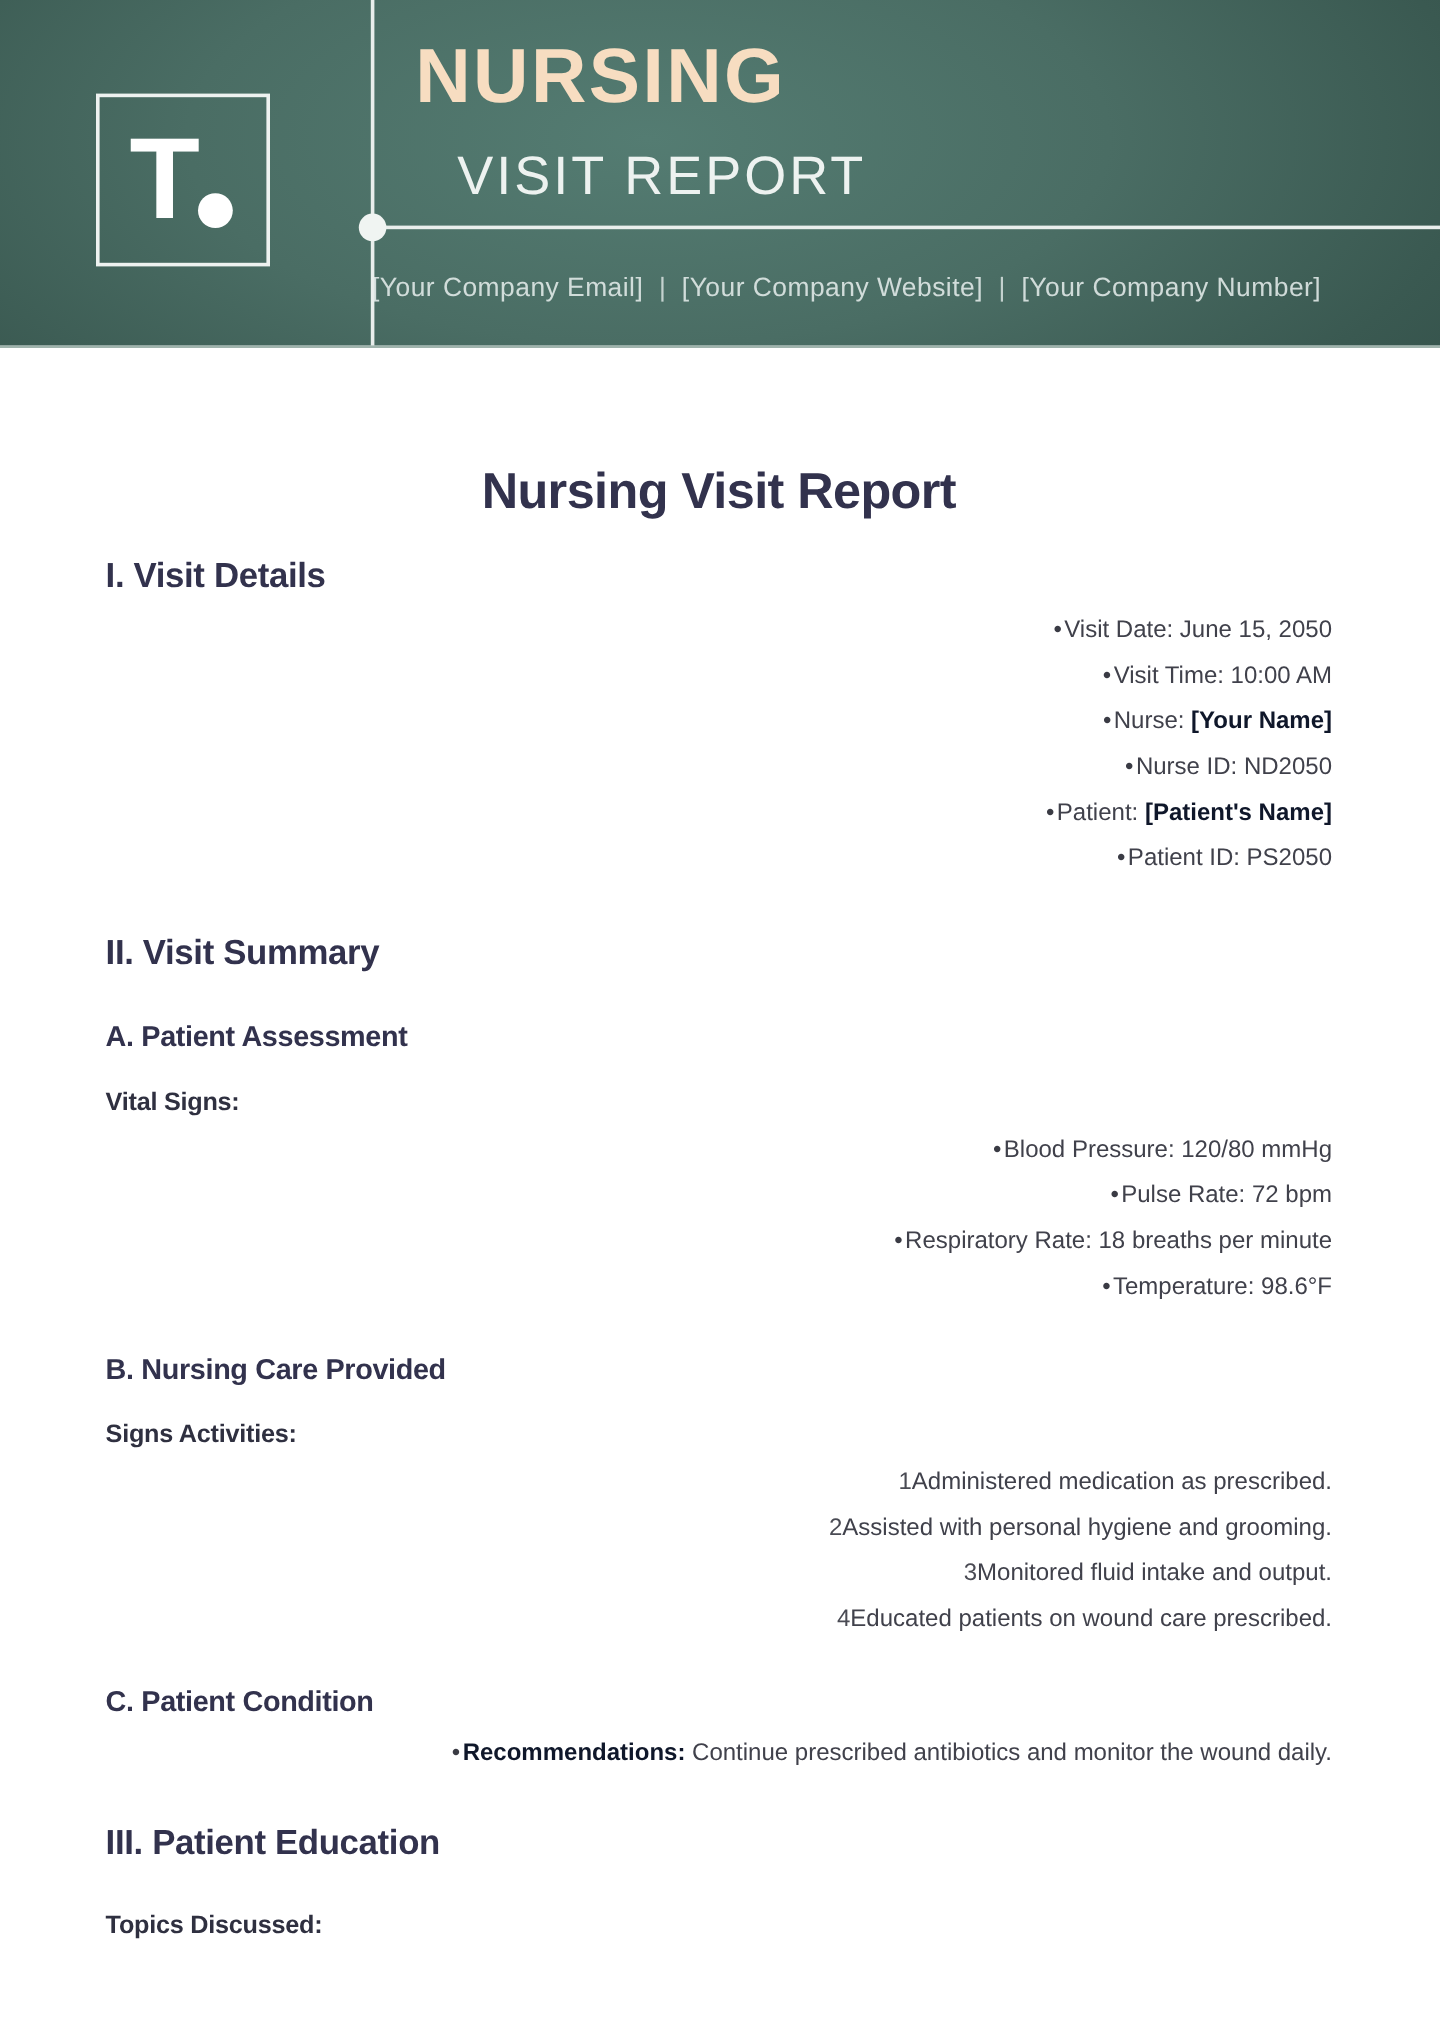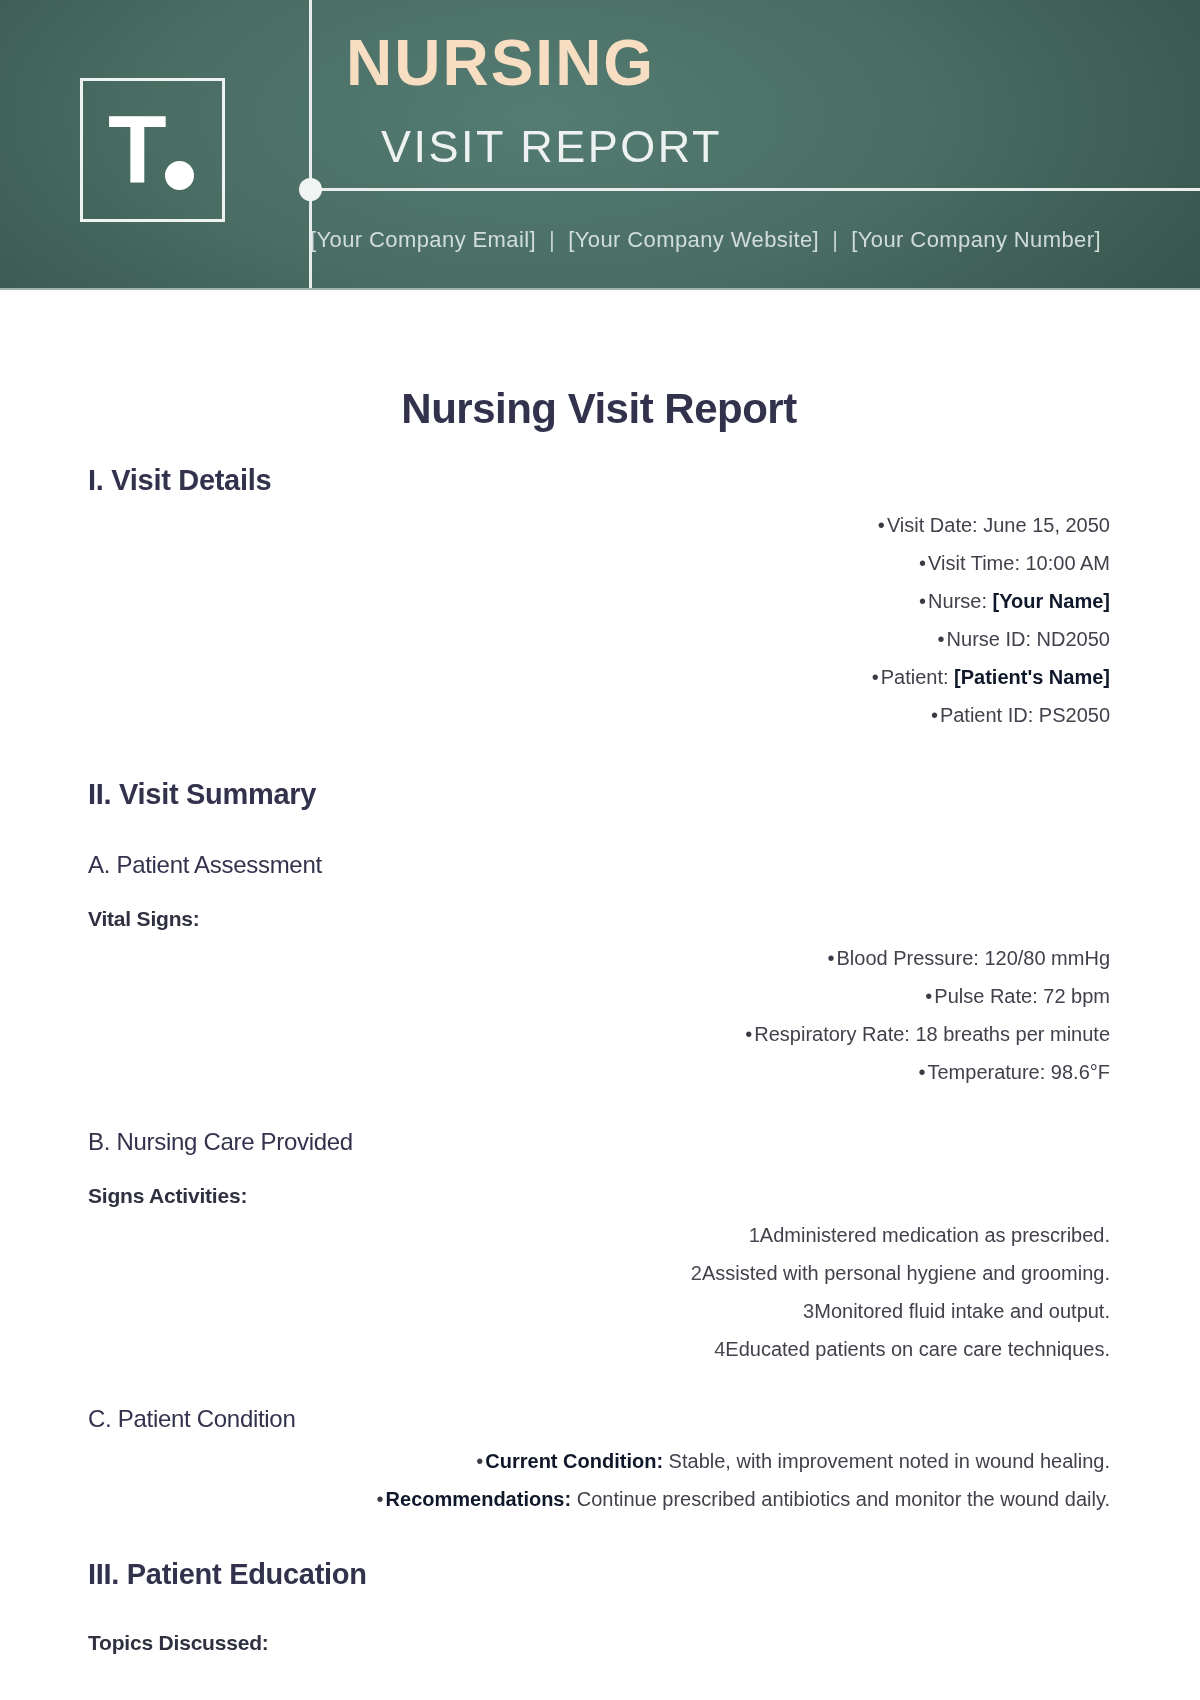--- a/index.html
+++ b/index.html
@@ -47,21 +47,21 @@
   }
   .contact .sep { margin:0 13px; font-weight:300; opacity:0.9; }
 
   
   .doc { padding:0 90px 0 88px; color:#40414b; }
   .doc-title {
     text-align:center; font-size:42px; line-height:54px; font-weight:700;
     color:#32324d; letter-spacing:-0.5px; margin-top:92px;
   }
   h2.sec { font-size:29px; line-height:36px; font-weight:700; color:#32324d; letter-spacing:-0.3px; }
-  h3.sub { font-size:24px; line-height:30px; font-weight:400; color:#32324d; letter-spacing:-0.3px; }
+  h3.sub { font-size:24px; line-height:30px; font-weight:700; color:#32324d; letter-spacing:-0.3px; }
   .lbl   { font-size:21px; line-height:25px; font-weight:700; color:#2f3040; letter-spacing:-0.2px; }
 
   #s1 { margin-top:26px; }
   #s2 { margin-top:48px; }
   #s3 { margin-top:44px; }
   #h-assessment, .mt38 { margin-top:38px; }
   #h-care, #h-condition { margin-top:42px; }
   .lbl-vital, .lbl-care { margin-top:26px; }
   .lbl-topics { margin-top:38px; }
 
@@ -116,25 +116,24 @@
     <li><span class="dot">•</span><span>Respiratory Rate: 18 breaths per minute</span></li>
     <li><span class="dot">•</span><span>Temperature: 98.6°F</span></li>
   </ul>
 
   <h3 class="sub" id="h-care">B. Nursing Care Provided</h3>
   <div class="lbl lbl-care">Signs Activities:</div>
   <ol class="numlist">
     <li><span class="num">1</span><span>Administered medication as prescribed.</span></li>
     <li><span class="num">2</span><span>Assisted with personal hygiene and grooming.</span></li>
     <li><span class="num">3</span><span>Monitored fluid intake and output.</span></li>
-    <li><span class="num">4</span><span>Educated patients on care care techniques.</span></li>
+    <li><span class="num">4</span><span>Educated patients on wound care prescribed.</span></li>
   </ol>
 
   <h3 class="sub" id="h-condition">C. Patient Condition</h3>
   <ul class="blt">
-    <li><span class="dot">•</span><b>Current Condition:</b> <span>Stable, with improvement noted in wound healing.</span></li>
     <li><span class="dot">•</span><b>Recommendations:</b> <span>Continue prescribed antibiotics and monitor the wound daily.</span></li>
   </ul>
 
   <h2 class="sec" id="s3">III. Patient Education</h2>
   <div class="lbl lbl-topics">Topics Discussed:</div>
 
 </div>
 
 </body></html>

